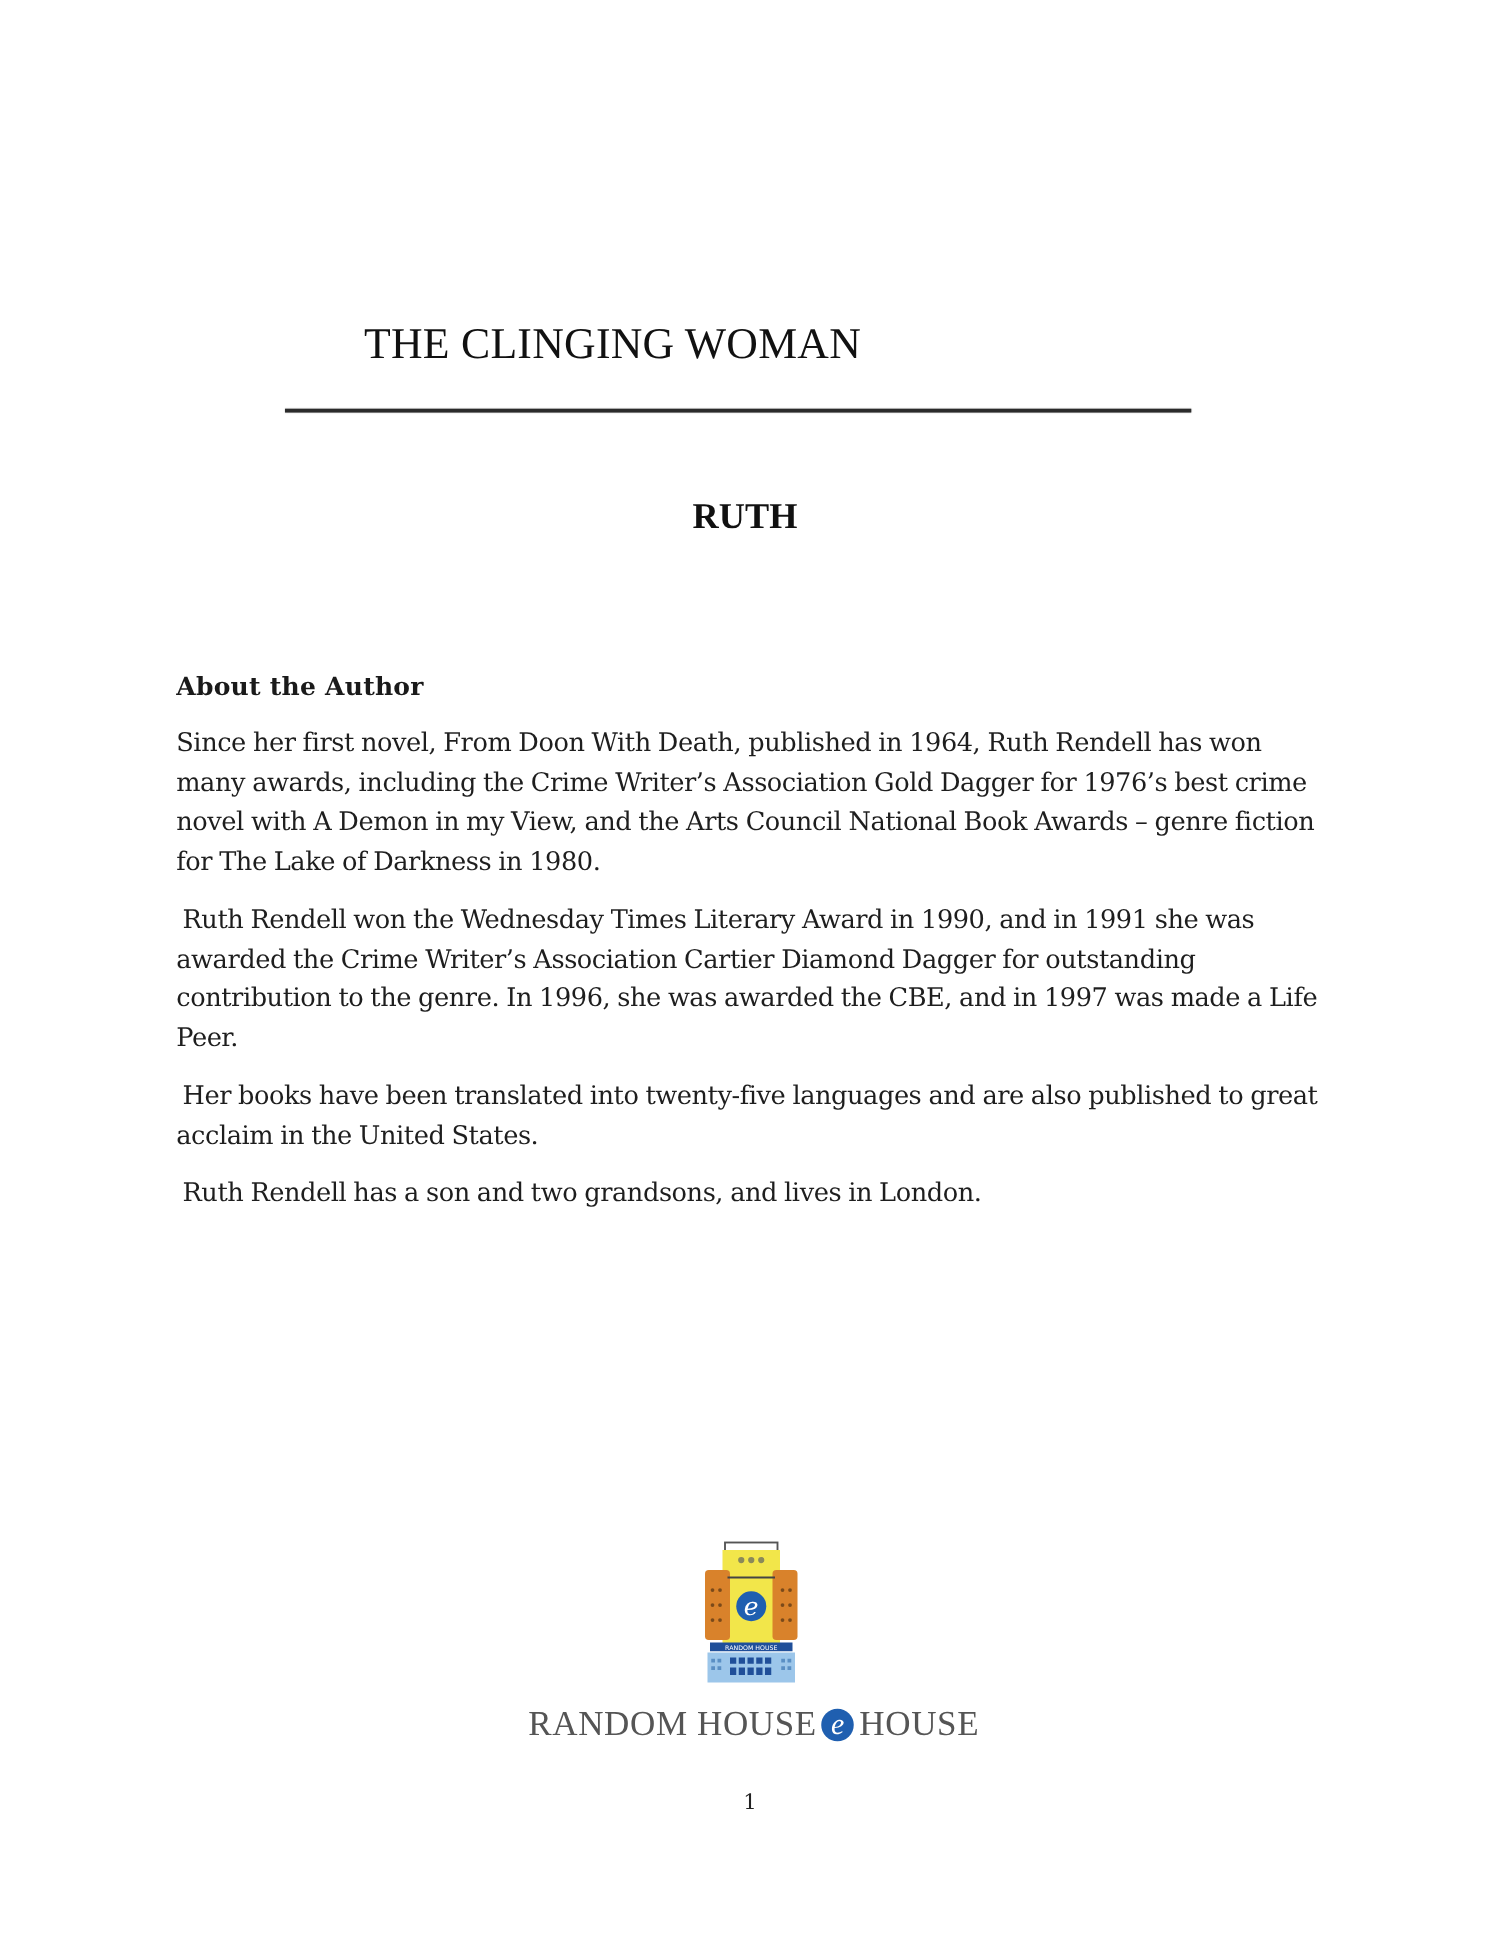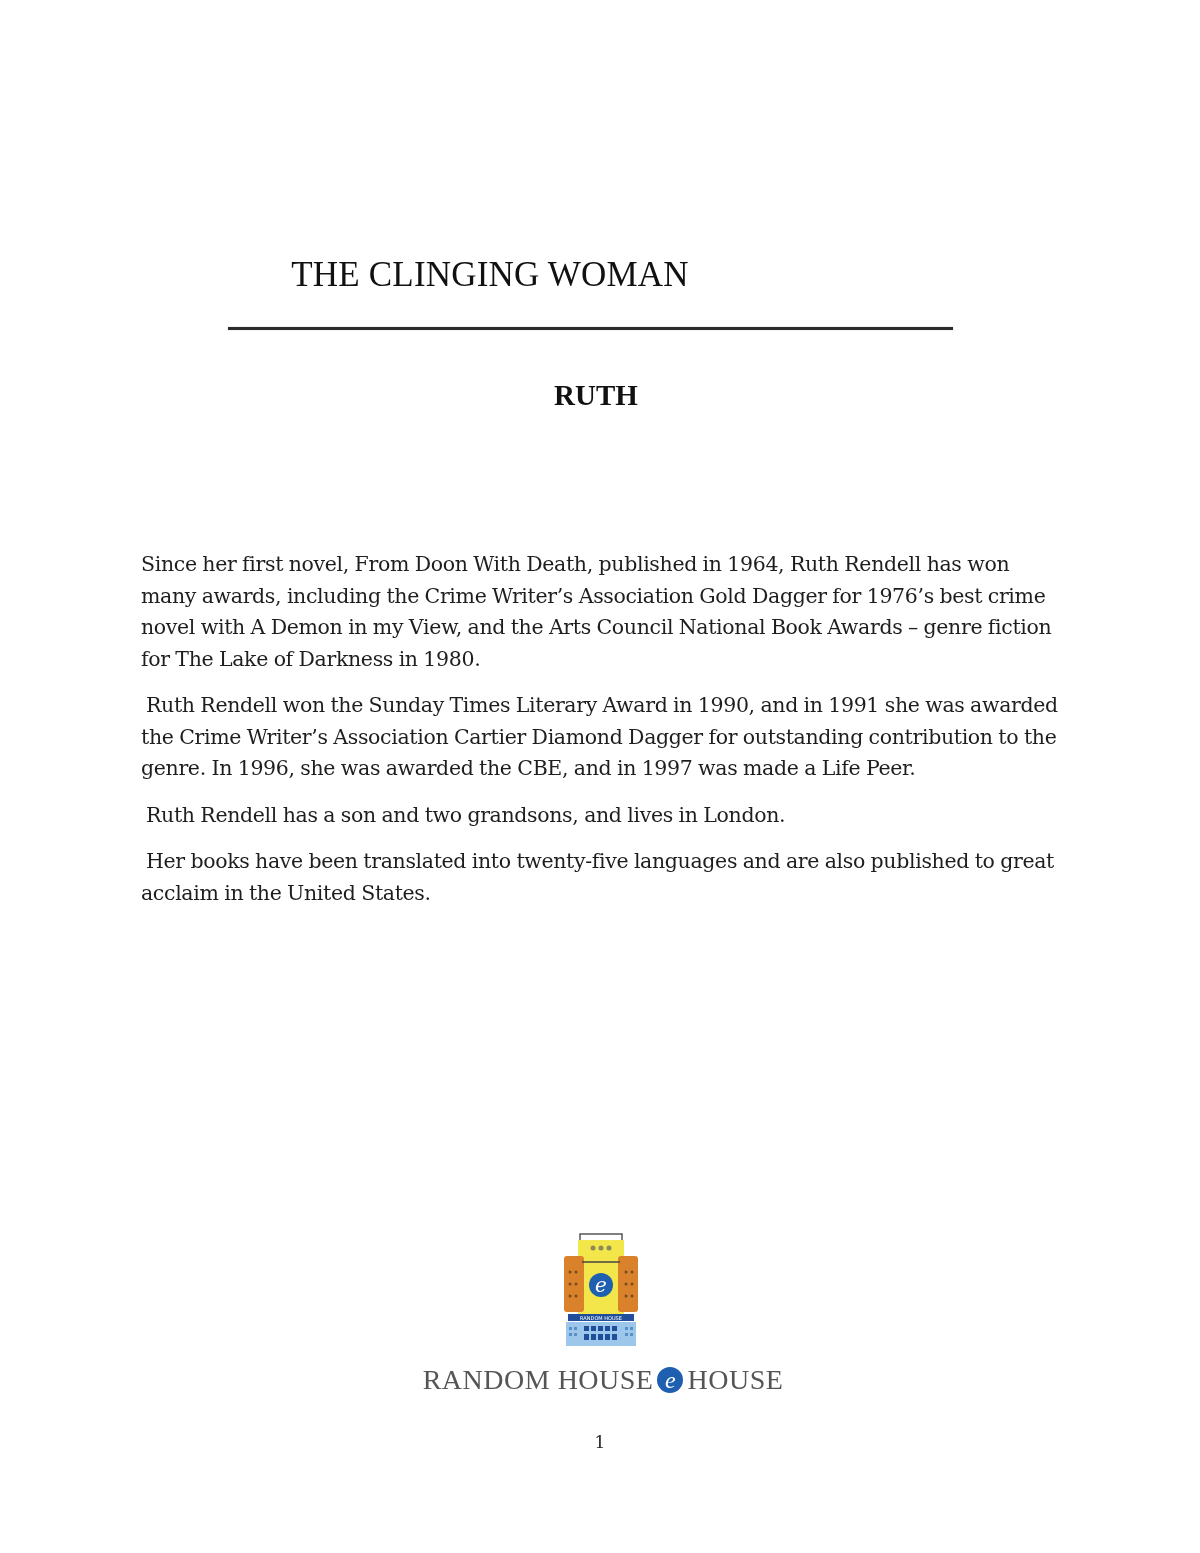--- a/index.html
+++ b/index.html
@@ -11,21 +11,21 @@
       position: absolute; left: 0; width: 980px; top: 232px;
       text-align: center; font-family: "Liberation Serif", serif;
       font-size: 35px; letter-spacing: 0.2px; color: #111;
       font-weight: normal;
     }
     .rule {
       position: absolute; left: 228px; width: 725px; top: 327px; height: 3px;
       background: #2b2b2b; box-shadow: 0 0 1px #888;
     }
     .author {
-      position: absolute; left: 0; width: 1174px; top: 381px;
+      position: absolute; left: 0; width: 1174px; top: 399px;
       text-align: center; font-family: "Liberation Serif", serif;
       font-weight: bold; font-size: 29px; line-height: 28px; color: #111;
     }
     .author .first { padding-left: 18px; }
     .section {
       position: absolute; left: 141px; width: 920px; top: 537px;
     }
     .heading {
       font-family: "DejaVu Serif", serif; font-weight: bold; font-size: 20px;
       margin: 0 0 18px 0; color: #1a1a1a; letter-spacing: 0.2px;
@@ -62,24 +62,25 @@
 
   <h1 class="title">THE CLINGING WOMAN</h1>
 
   <div class="rule"></div>
 
   <div class="author">
     <div class="first">RUTH</div>
   </div>
 
   <div class="section">
+    <div class="heading">About the Author</div>
     <p class="para">Since her first novel, From Doon With Death, published in 1964, Ruth Rendell has won many awards, including the Crime Writer’s Association Gold Dagger for 1976’s best crime novel with A Demon in my View, and the Arts Council National Book Awards – genre fiction for The Lake of Darkness in 1980.</p>
-    <p class="para indent">Ruth Rendell won the Sunday Times Literary Award in 1990, and in 1991 she was awarded the Crime Writer’s Association Cartier Diamond Dagger for outstanding contribution to the genre. In 1996, she was awarded the CBE, and in 1997 was made a Life Peer.</p>
+    <p class="para indent">Ruth Rendell won the Wednesday Times Literary Award in 1990, and in 1991 she was awarded the Crime Writer’s Association Cartier Diamond Dagger for outstanding contribution to the genre. In 1996, she was awarded the CBE, and in 1997 was made a Life Peer.</p>
+    <p class="para indent">Her books have been translated into twenty-five languages and are also published to great acclaim in the United States.</p>
     <p class="para indent">Ruth Rendell has a son and two grandsons, and lives in London.</p>
-    <p class="para indent">Her books have been translated into twenty-five languages and are also published to great acclaim in the United States.</p>
   </div>
 
   <div class="logo">
     <svg width="86" height="116" viewBox="0 0 86 116" xmlns="http://www.w3.org/2000/svg">
 
       <rect x="22" y="2" width="42" height="8" fill="none" stroke="#555" stroke-width="1.5"></rect>
 
       <rect x="20" y="8" width="46" height="78" fill="#f2e64a"></rect>
       <circle cx="35" cy="16" r="2.5" fill="#8a8a5a"></circle>
       <circle cx="43" cy="16" r="2.5" fill="#8a8a5a"></circle>

